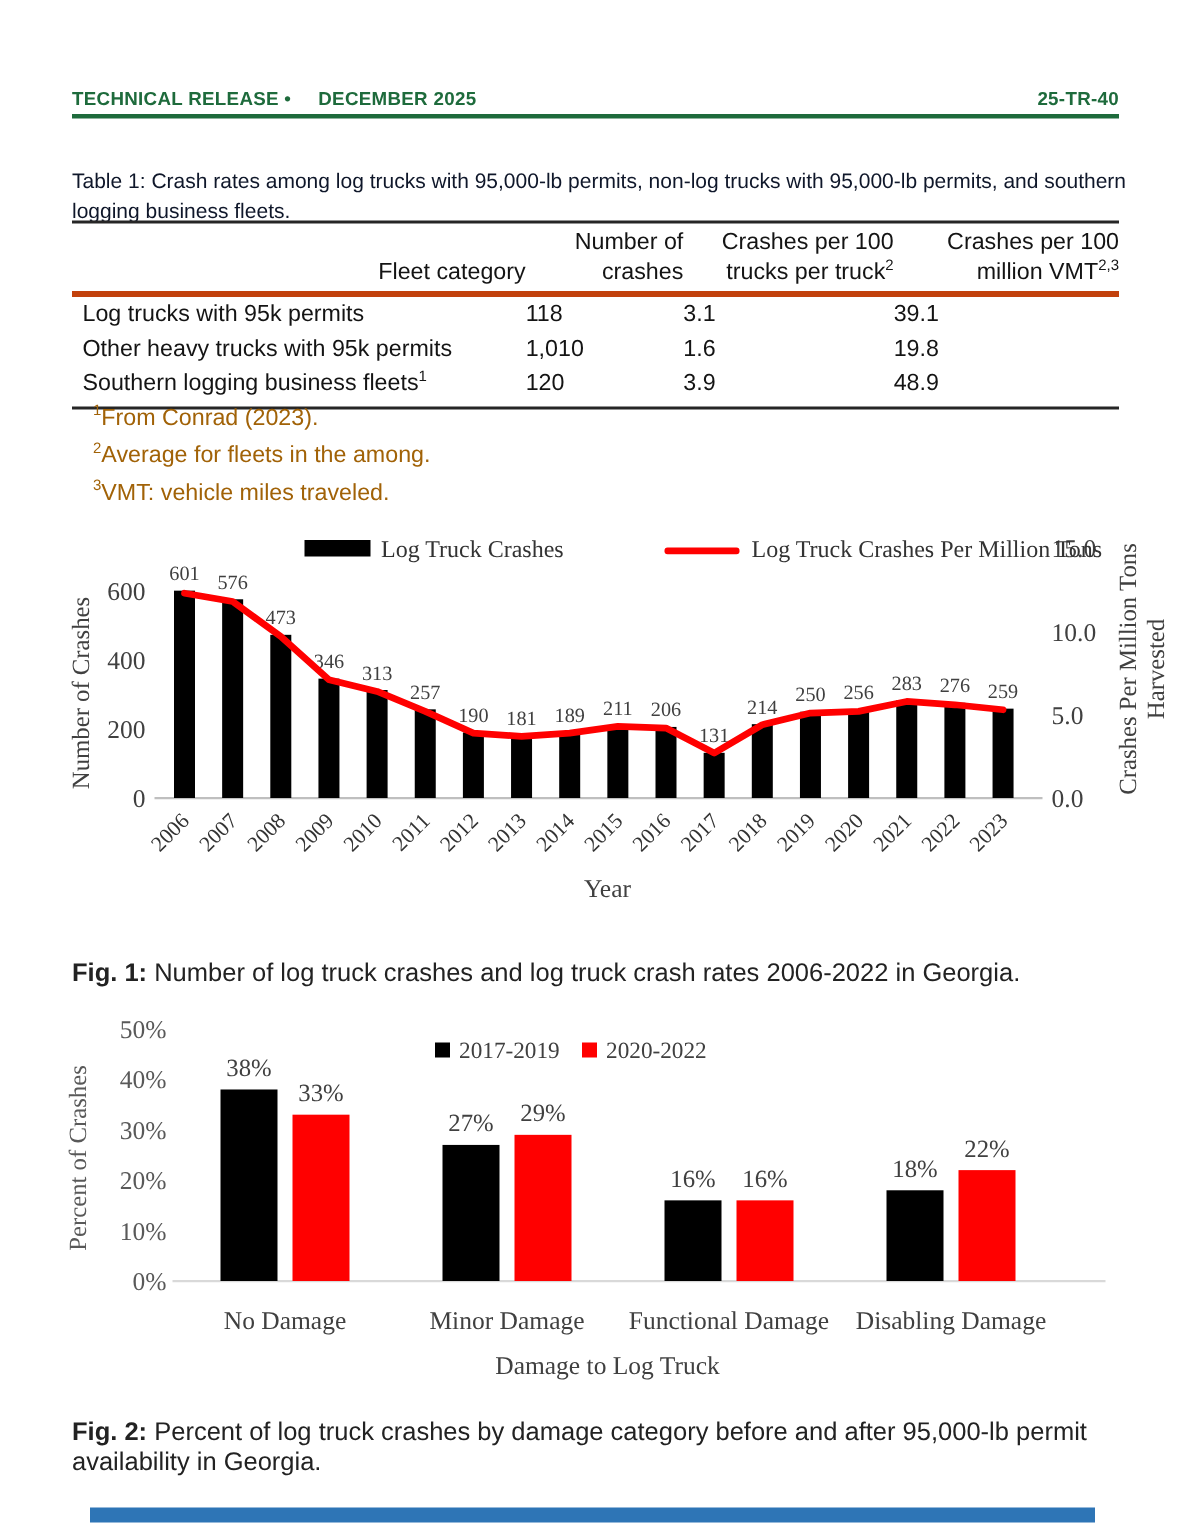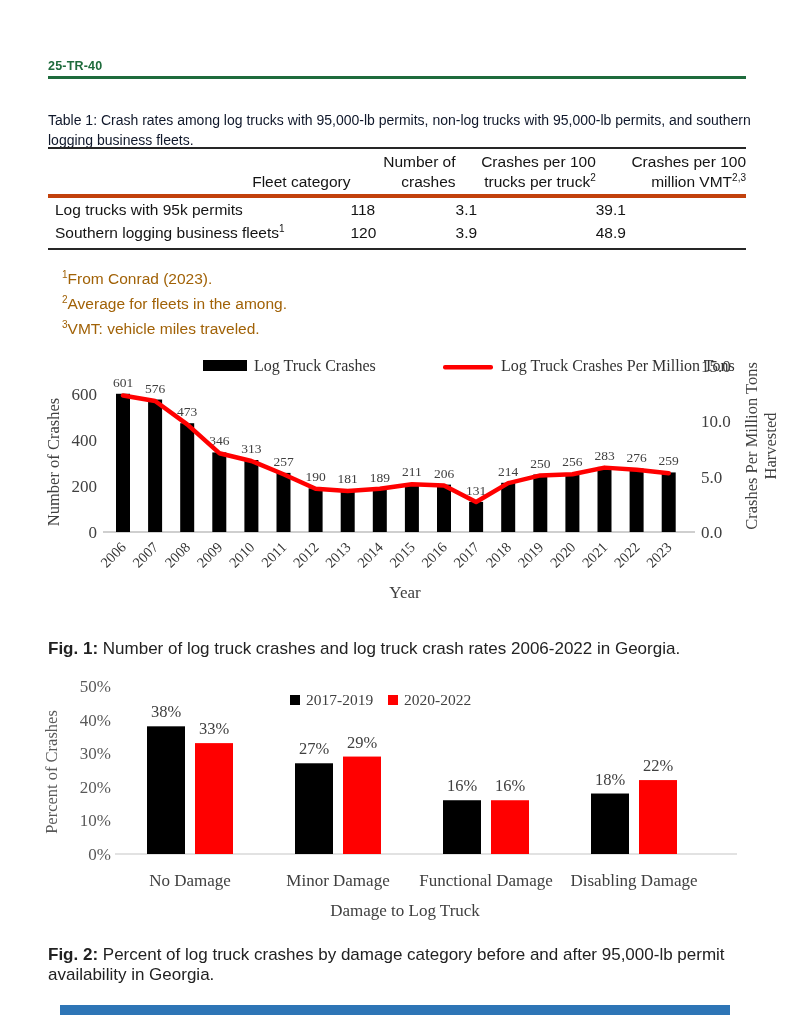--- a/index.html
+++ b/index.html
@@ -41,20 +41,23 @@
   .caption .b{font-weight:bold;}
 
   .footer-bar{left:60px;top:1005px;width:670px;height:10px;}
 </style>
 </head>
 <body>
 
 <div class="page">
 
   <div class="abs hdr">
+    <div>
+      <span class="green">TECHNICAL RELEASE •</span><span class="green date">DECEMBER 2025</span>
+    </div>
     <div class="green">25-TR-40</div>
   </div>
   <div class="abs hdr-rule"></div>
 
   <p class="abs tbl-title">Table 1: Crash rates among log trucks with 95,000-lb permits, non-log trucks with 95,000-lb permits, and southern logging business fleets.</p>
 
   <table class="t1">
     <thead>
       <tr>
         <th class="c1">
@@ -74,20 +77,26 @@
             <div><span>million VMT</span><sup>2,3</sup></div>
           </th>
       </tr>
     </thead>
     <tbody>
       <tr>
         <td class="c1"><span>Log trucks with 95k permits</span><sup></sup></td>
         <td class="c2">118</td>
         <td class="c3">3.1</td>
         <td class="c4">39.1</td>
+      </tr>
+      <tr>
+        <td class="c1"><span>Other heavy trucks with 95k permits</span><sup></sup></td>
+        <td class="c2">1,010</td>
+        <td class="c3">1.6</td>
+        <td class="c4">19.8</td>
       </tr>
       <tr class="last">
         <td class="c1"><span>Southern logging business fleets</span><sup>1</sup></td>
         <td class="c2">120</td>
         <td class="c3">3.9</td>
         <td class="c4">48.9</td>
       </tr>
     </tbody>
   </table>
 

